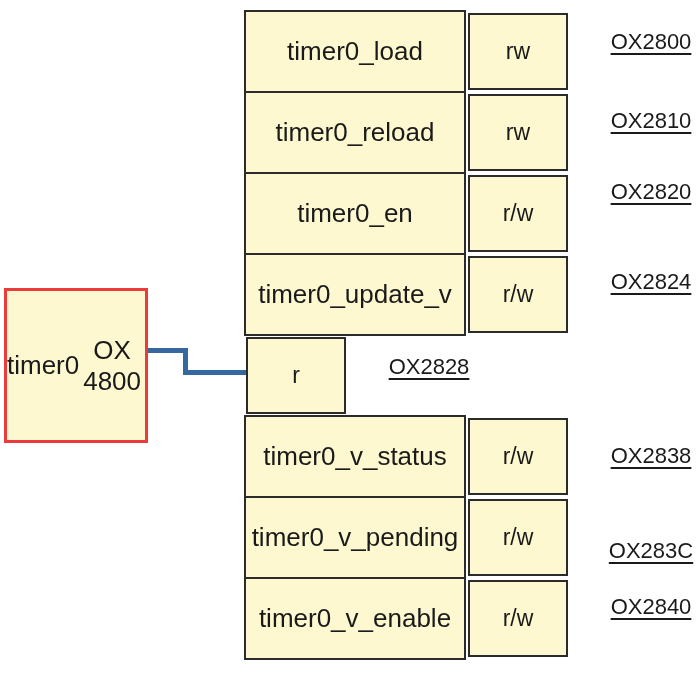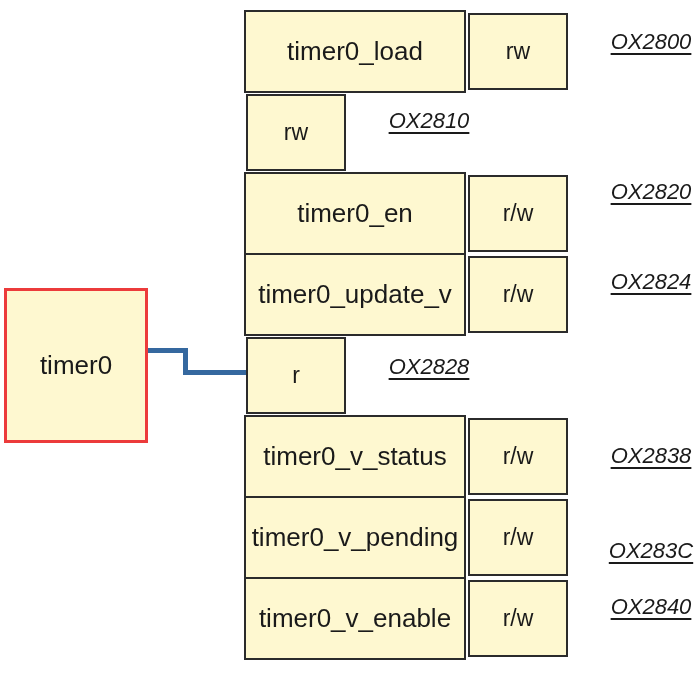--- a/index.html
+++ b/index.html
@@ -68,59 +68,62 @@
     width: 110px;
     display: flex; align-items: center; justify-content: center;
     font-size: 22px;
   }
   .addr-link {
     color: var(--ink);
     text-decoration: underline;
     text-decoration-thickness: 2px;
     text-underline-offset: 4px;
     cursor: pointer;
-    font-style: italic;
   }
   
   .reg-row:nth-child(1) .addr-cell { transform: translateY(-10px); }
   .reg-row:nth-child(2) .addr-cell { transform: translateY(-12px); }
   .reg-row:nth-child(3) .addr-cell { transform: translateY(-22px); }
   .reg-row:nth-child(4) .addr-cell { transform: translateY(-13px); }
   .reg-row:nth-child(5) .addr-cell { transform: translateY(-9px); }
   .reg-row:nth-child(6) .addr-cell { transform: translateY(-1px); }
   .reg-row:nth-child(7) .addr-cell { transform: translateY(13px); }
   .reg-row:nth-child(8) .addr-cell { transform: translateY(-12px); }
 </style>
 </head>
 <body>
 
 <div class="canvas">
 
   <div class="source-box">
     <div>timer0</div>
+    <div>OX 4800</div>
   </div>
 
   <div class="conn seg-h1"></div>
   <div class="conn seg-v"></div>
   <div class="conn seg-h2"></div>
 
   <div class="reg-table" id="reg-table">
   <div class="reg-row">
     <div class="name-cell">
       <span>timer0_load</span>
     </div>
     <div class="access-cell">
       <span>rw</span>
     </div>
     <div class="addr-cell">
       <span class="addr-link">OX2800</span>
     </div>
   </div>
 
   <div class="reg-row">
+    <div class="name-cell">
+      <span>timer0_reload</span>
+    </div>
     <div class="access-cell">
       <span>rw</span>
     </div>
     <div class="addr-cell">
       <span class="addr-link">OX2810</span>
     </div>
   </div>
 
   <div class="reg-row">
     <div class="name-cell">

